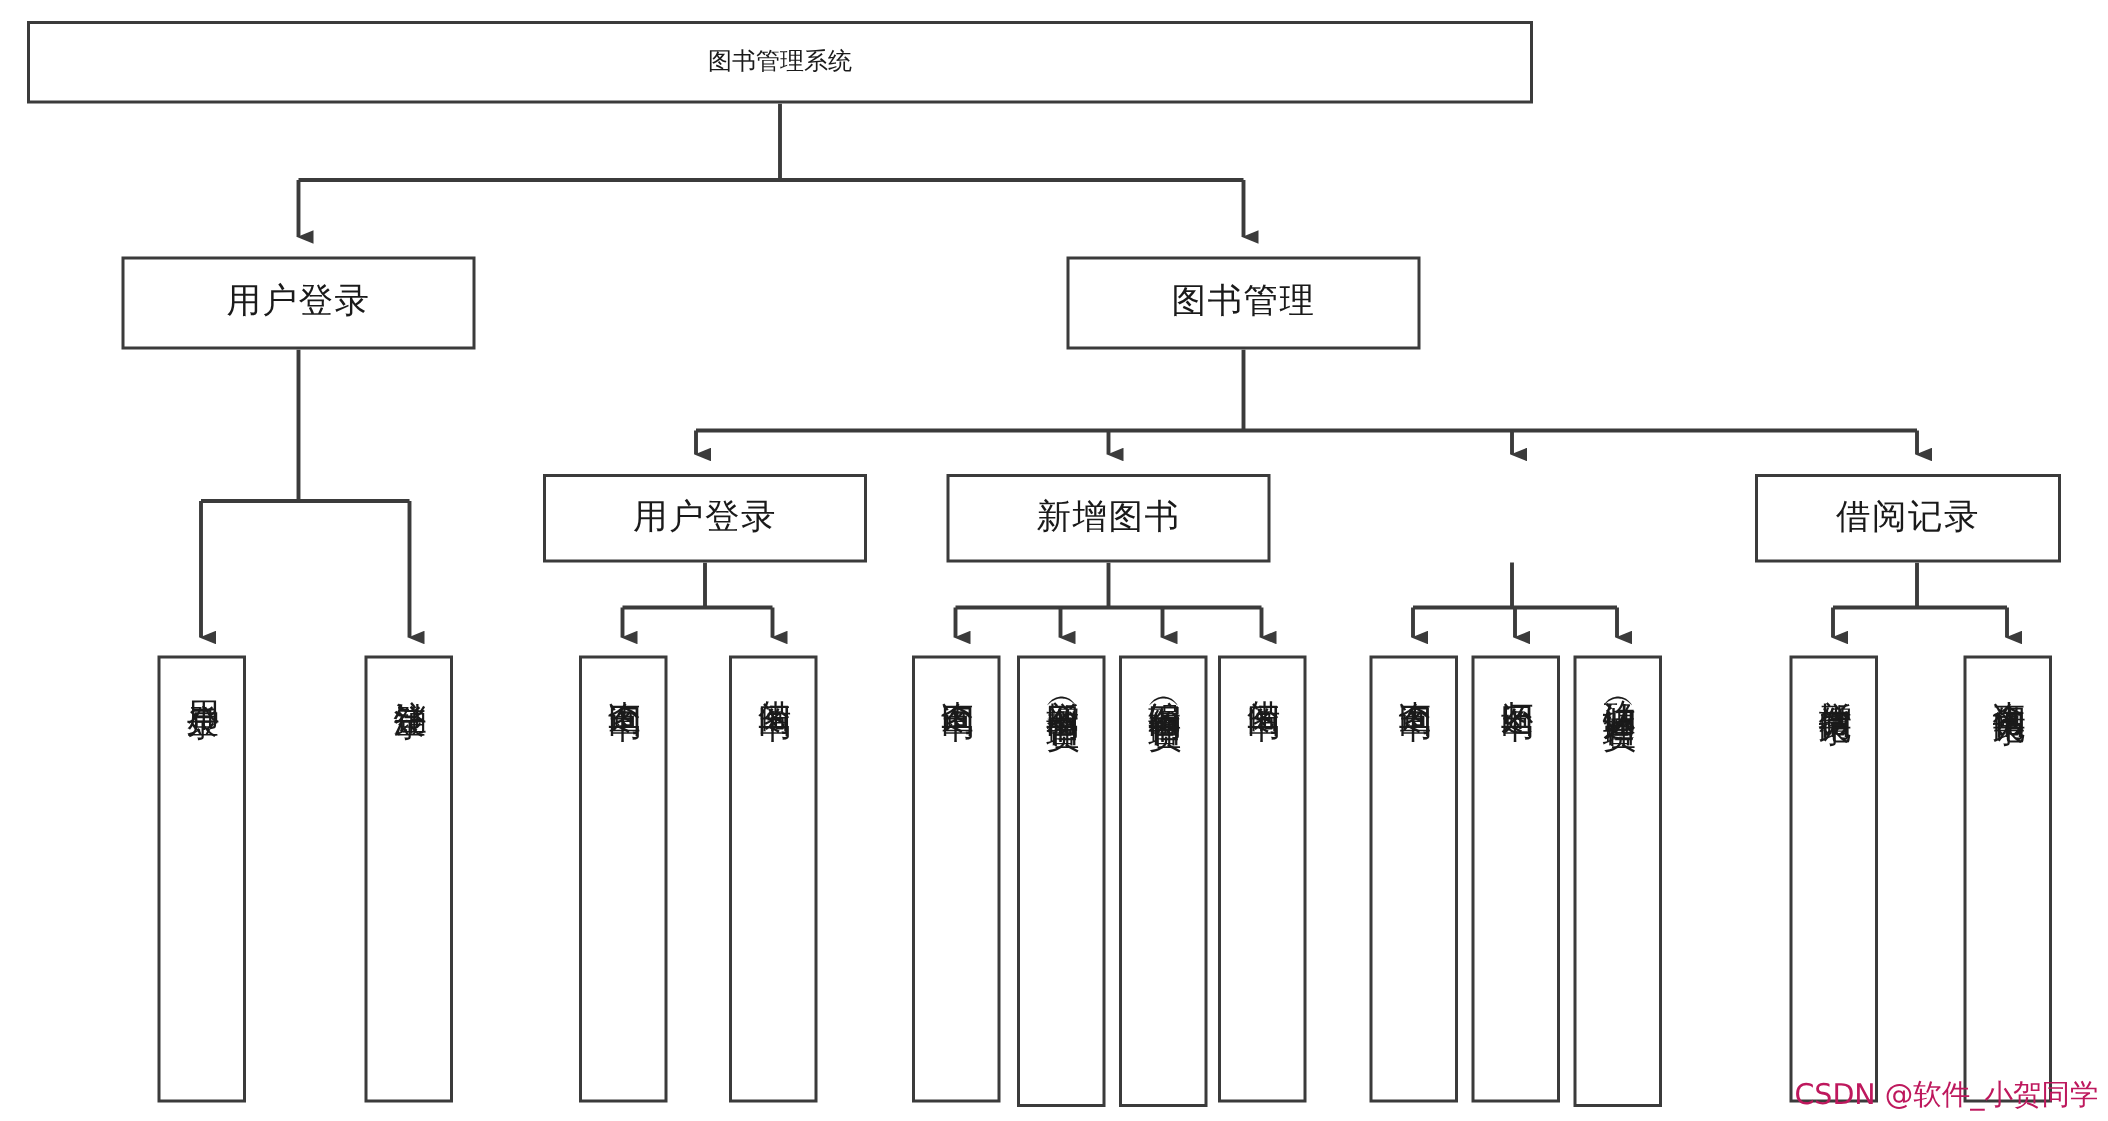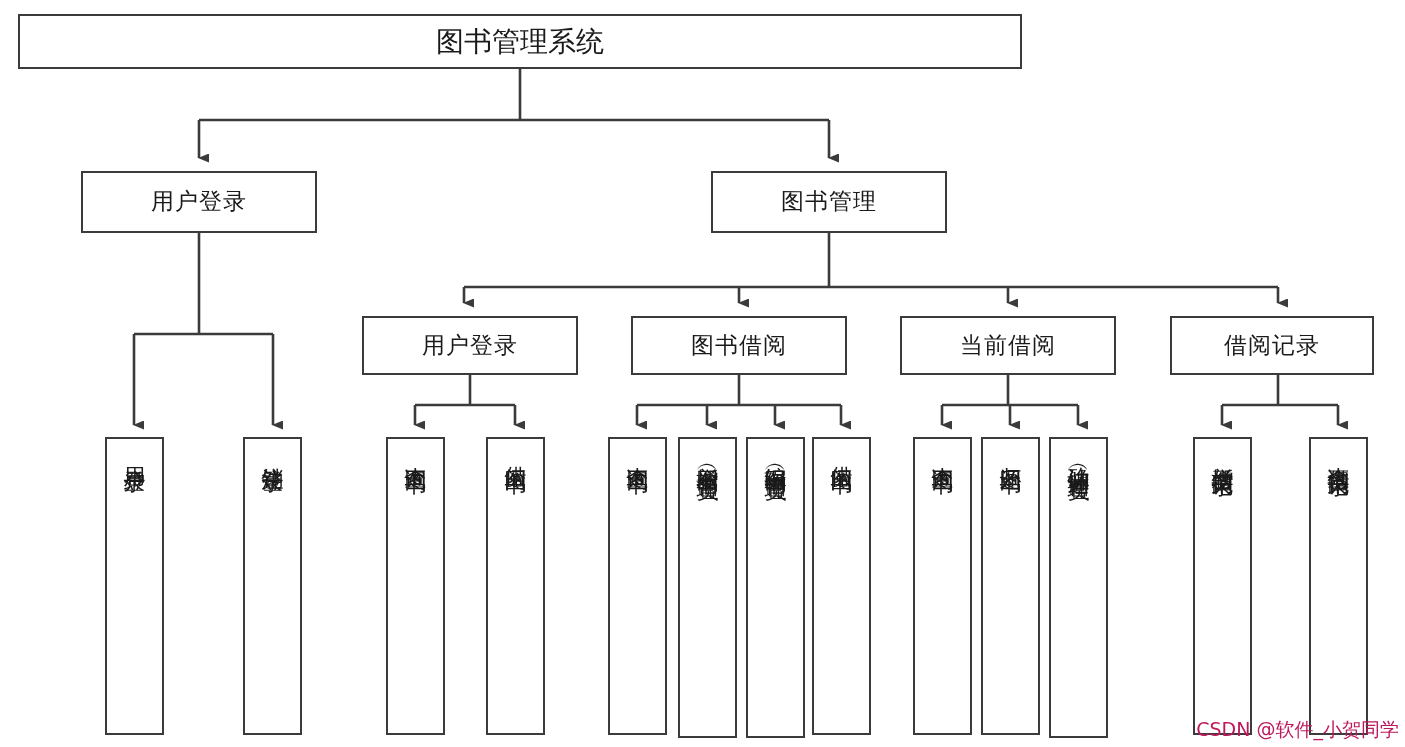--- a/index.html
+++ b/index.html
@@ -36,21 +36,21 @@
     justify-content: center;
     color: #1a1a1a;
     line-height: 1.18;
     z-index: 2;
   }
   .node.h {
     font-size: 23px;
     letter-spacing: 1px;
   }
   .node.root {
-    font-size: 28px;
+    font-size: 16px;
   }
   .node.v {
     writing-mode: vertical-rl;
     text-orientation: upright;
     font-size: 22px;
     letter-spacing: 2px;
     align-items: center;
     justify-content: flex-start;
     padding-top: 10px;
   }
@@ -134,24 +134,21 @@
     <span class="label">用户登录</span>
   </div>
   <div class="node h" style="left:711px; top:171px; width:236px; height:62px;justify-content:center;">
     <span class="label">图书管理</span>
   </div>
 
   <div class="node h" style="left:362px; top:316px; width:216px; height:59px;">
     <span class="label">用户登录</span>
   </div>
   <div class="node h" style="left:631px; top:316px; width:216px; height:59px;">
-    <span class="label">图书借阅</span>
-  </div>
-  <div class="node h" style="left:900px; top:316px; width:216px; height:59px;">
-    <span class="label">当前借阅</span>
+    <span class="label">新增图书</span>
   </div>
   <div class="node h" style="left:1170px; top:316px; width:204px; height:59px;justify-content:center;">
     <span class="label">借阅记录</span>
   </div>
 
   <div class="node v" style="left:105px; top:437px; width:59px; height:298px;">
     <span class="label">用户登录</span>
   </div>
   <div class="node v" style="left:243px; top:437px; width:59px; height:298px;">
     <span class="label">注销登录</span>

